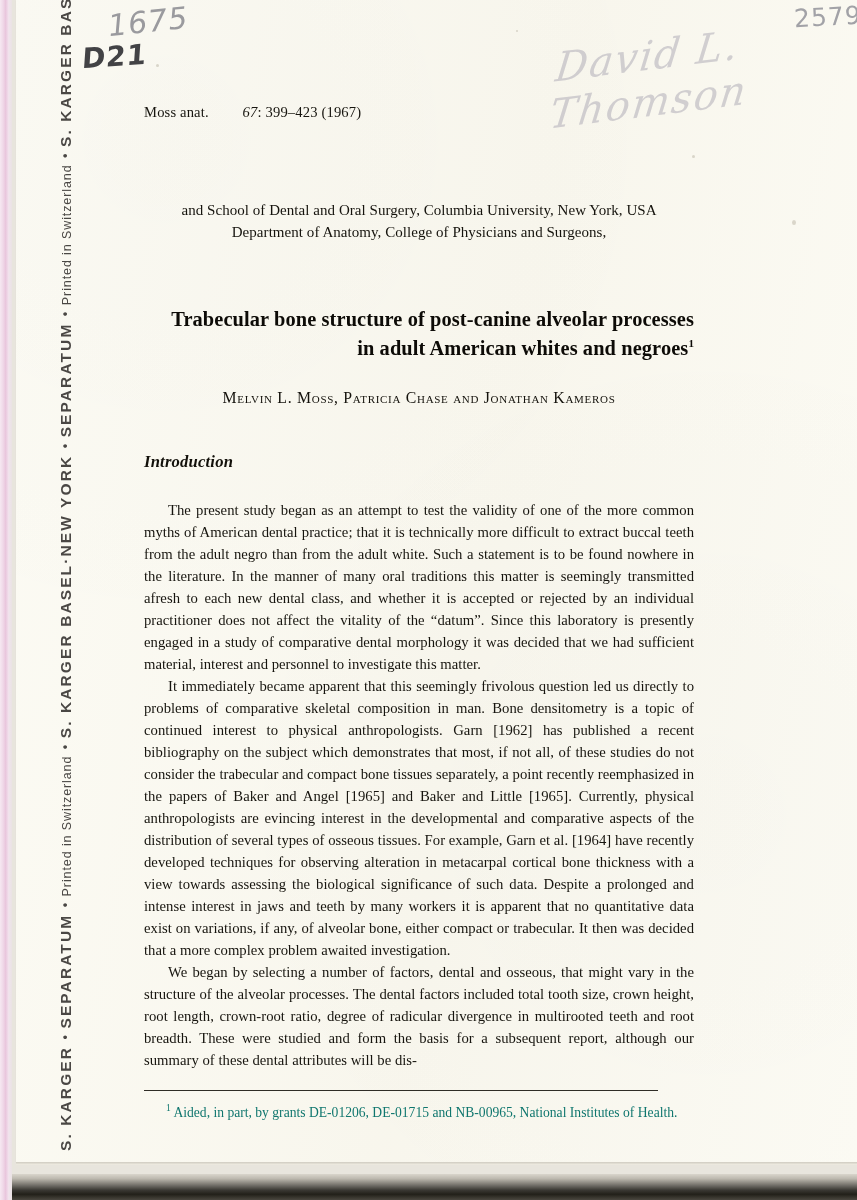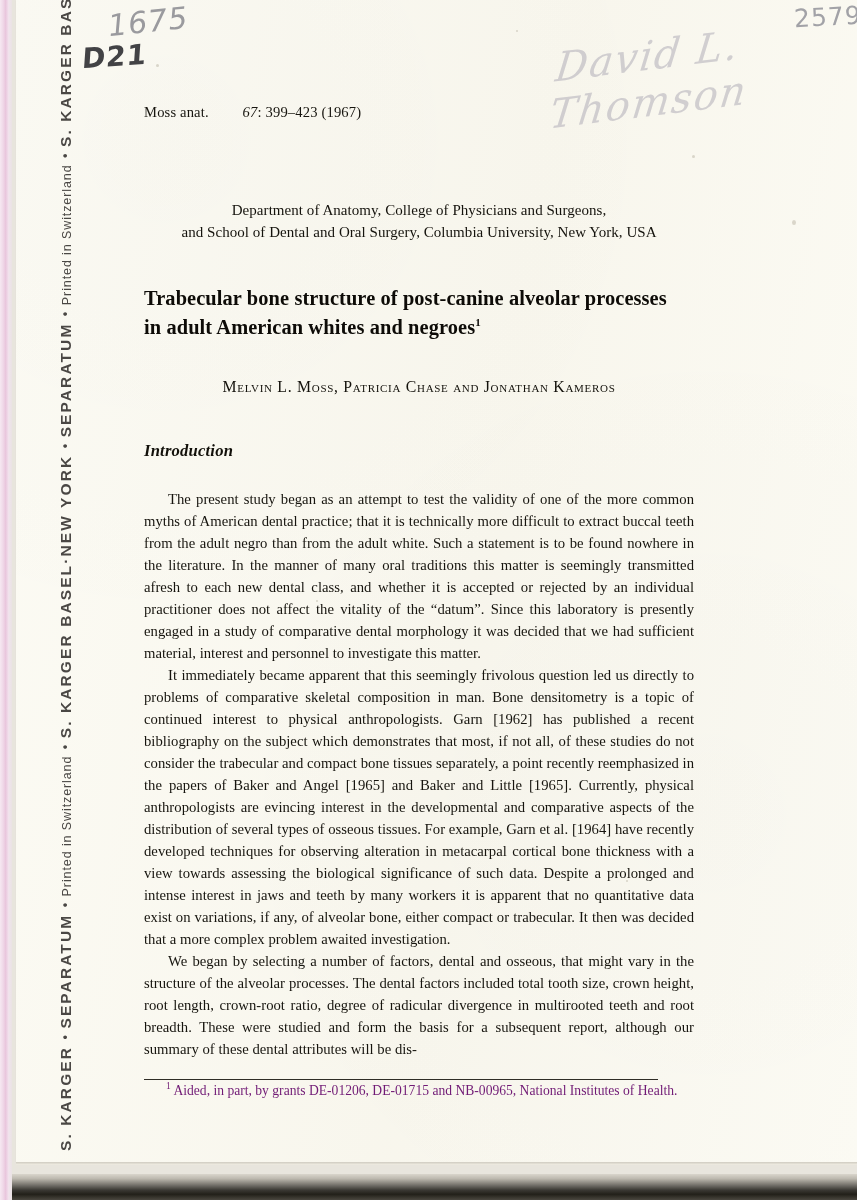--- a/index.html
+++ b/index.html
@@ -174,32 +174,32 @@
   .affil {
     margin-top: 78px;
     text-align: center;
     font-size: 15px;
     line-height: 1.48;
     color: #15130d;
     letter-spacing: 0.05px;
   }
 
   .title {
-    margin-top: 41px;
-    text-align: left;
+    margin-top: 62px;
+    text-align: right;
     font-size: 20.4px;
     font-weight: 700;
     line-height: 1.42;
     color: #0d0b07;
     letter-spacing: 0.1px;
   }
   .title sup { font-size: 11px; font-weight: 700; }
 
   .authors {
-    margin-top: 36px;
+    margin-top: 26px;
     text-align: center;
     font-size: 15.8px;
     color: #13110b;
     letter-spacing: 0.7px;
   }
   .sc { font-variant: small-caps; }
 
   .section-head {
     margin-top: 45px;
     text-align: left;
@@ -223,25 +223,26 @@
   p.body.first { margin-top: 28px; }
 
   .rule {
     margin-top: 18px;
     width: 514px;
     height: 1px;
     background: #1d1b15;
     opacity: 0.92;
   }
   .footnote {
+    margin-top: 11px;
     text-indent: 22px;
     text-align: justify;
     font-size: 13.6px;
     line-height: 1.46;
-    color: #701a75;
+    color: #0f766e;
   }
   .footnote sup { font-size: 9.5px; }
 
   
   .speck {
     position: absolute;
     background: #b9b3a4;
     border-radius: 50%;
     opacity: 0.5;
   }
@@ -292,22 +293,22 @@
     <div class="article">
 
       <div class="journal-ref">
         <span>Moss anat.</span>
         <span class="vol">67</span><span>:</span>
         <span>399–423</span>
         <span>(1967)</span>
       </div>
 
       <div class="affil">
+        <div>and School of Dental and Oral Surgery, Columbia University, New York, USA</div>
         <div>Department of Anatomy, College of Physicians and Surgeons,</div>
-        <div>and School of Dental and Oral Surgery, Columbia University, New York, USA</div>
       </div>
 
       <h1 class="title">
         <span>Trabecular bone structure of post-canine alveolar processes</span><br>
         <span>in adult American whites and negroes</span><sup>1</sup>
       </h1>
 
       <div class="authors sc">Melvin L. Moss, Patricia Chase and Jonathan Kameros</div>
 
       <h2 class="section-head">Introduction</h2>

